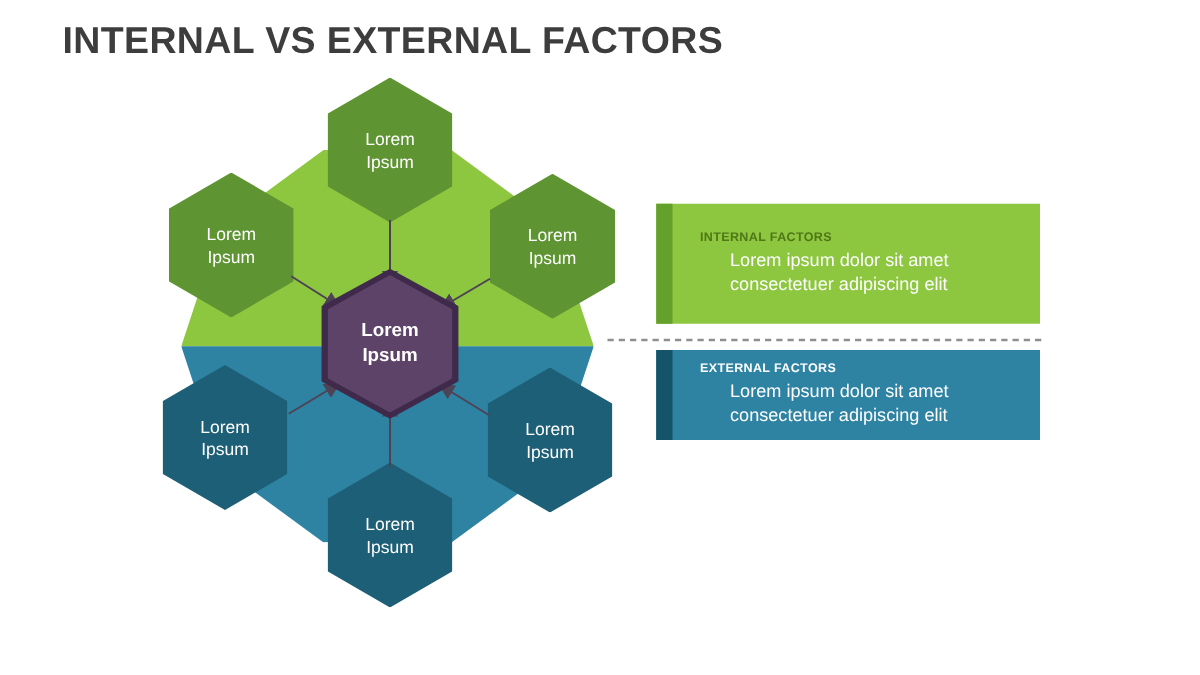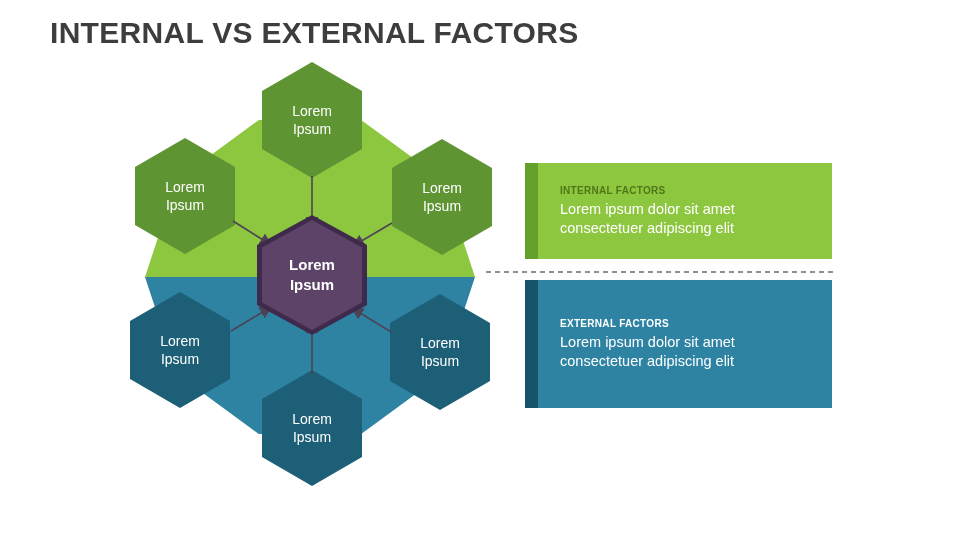--- a/index.html
+++ b/index.html
@@ -100,21 +100,21 @@
   .divider-line { stroke: var(--divider-color, #8F8F8F); stroke-width: 2; }
 
   
   .panel {
     position: absolute;
     left: 525px;
     width: 307px;
     color: var(--panel-text, #ffffff);
   }
   .panel-internal { top: 163px; height: 96px;  background: var(--internal-light, #8DC63F); }
-  .panel-external { top: 280px; height: 128px; background: var(--external-light, #2E83A3); }
+  .panel-external { top: 280px; height: 72px; background: var(--external-light, #2E83A3); }
   .panel-accent { position: absolute; left: 0; top: 0; bottom: 0; width: 13px; }
   .panel-internal .panel-accent { background: var(--internal-dark, #64A02C); }
   .panel-external .panel-accent { background: var(--external-dark, #14536A); }
   .panel-content {
     position: absolute;
     left: 35px;
     right: 12px;
     top: 50%;
     transform: translateY(-50%);
   }
@@ -123,20 +123,21 @@
     font-size: 10px;
     letter-spacing: 0.3px;
     margin-bottom: 4px;
   }
   .panel-internal .panel-heading { color: var(--internal-heading, #4F7717); }
   .panel-external .panel-heading { color: var(--external-heading, #FFFFFF); }
   .panel-body {
     font-size: 14.5px;
     line-height: 1.28;
     white-space: pre-line;
+    margin-left: 24px;
   }
 </style>
 </head>
 <body>
 
 <div class="slide">
 
   <h1 class="slide-title">INTERNAL VS EXTERNAL FACTORS</h1>
 
   <div class="decagon">

